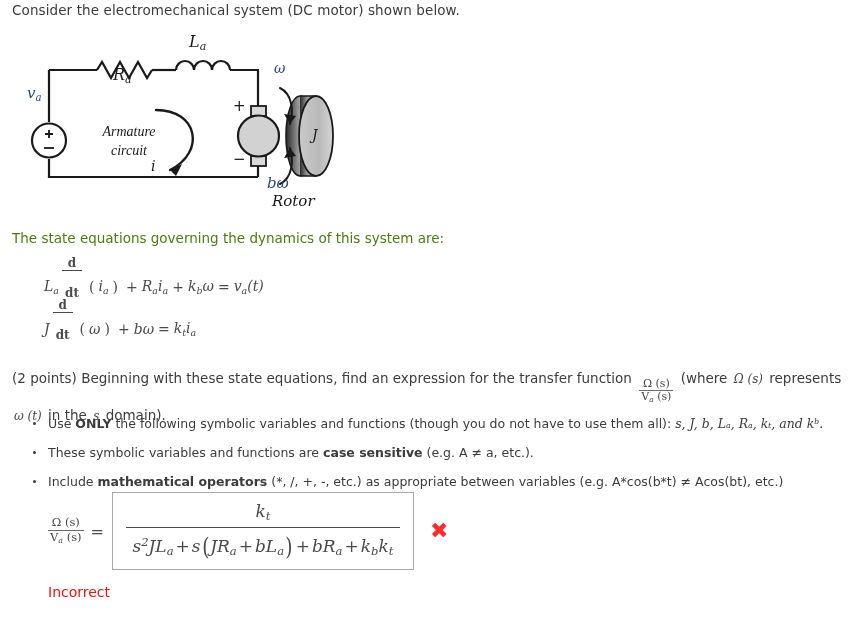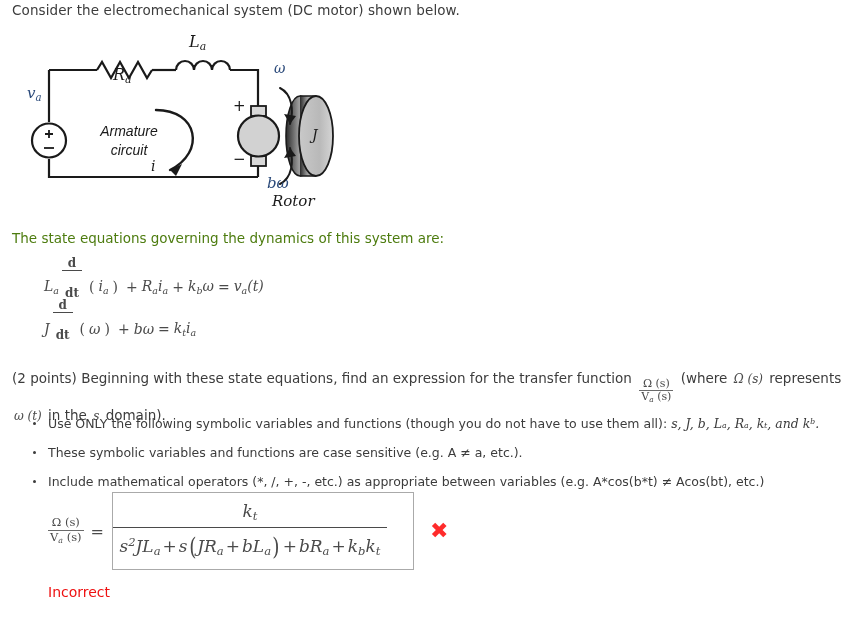--- a/index.html
+++ b/index.html
@@ -152,21 +152,21 @@
   .bullets .bullet:before {
     content: "";
     position: absolute;
     left: 3px;
     top: 7px;
     width: 3px;
     height: 3px;
     border-radius: 50%;
     background: #3c3c3c;
   }
-  .bullets b { font-weight: normal; }
+  .bullets b { font-weight: bold; }
   .var {
     font-family: "DejaVu Serif", serif;
     font-style: italic;
   }
 
   
   .answer-area {
     position: absolute;
     left: 48px;
     top: 492px;
@@ -191,20 +191,21 @@
     color: #4a4a4a;
     margin-right: 8px;
   }
   .answer-box {
     border: 1px solid #aaaaaa;
     background: #ffffff;
     width: 302px;
     height: 78px;
     display: flex;
     align-items: center;
+    justify-content: center;
     box-sizing: border-box;
   }
   .bigfrac {
     display: flex;
     flex-direction: column;
     align-items: center;
     font-family: "DejaVu Serif", serif;
     font-style: italic;
     color: #4a4a4a;
   }
@@ -302,21 +303,21 @@
       <path d="M272,160 C284,154 286,138 282,124" stroke="#1a1a1a" stroke-width="2" fill="none" stroke-linecap="round"></path>
       <path d="M282,124 L276,134 L288,132 Z" fill="#1a1a1a"></path>
     </svg>
 
     <div style="position:absolute;left:105px;top:8px;font-family:'DejaVu Serif',serif;font-style:italic;font-size:16px;color:#1a1a1a;margin-top:33px;"><span>R</span><span class="sub">a</span></div>
 
     <div style="position:absolute;left:181px;top:8px;font-family:'DejaVu Serif',serif;font-style:italic;font-size:16px;color:#1a1a1a;"><span>L</span><span class="sub">a</span></div>
 
     <div style="position:absolute;left:19px;top:60px;font-family:'DejaVu Serif',serif;font-style:italic;font-size:15px;color:#2b4a7a;"><span>v</span><span class="sub">a</span></div>
 
-    <div style="position:absolute;left:76px;top:98px;font-family:Liberation Sans, sans-serif;font-style:italic;font-size:14px;color:#1a1a1a;line-height:19px;text-align:center;width:90px;"><span>Armature</span><br><span>circuit</span></div>
+    <div style="position:absolute;left:76px;top:98px;font-family:Liberation Serif, serif;font-style:italic;font-size:14px;color:#1a1a1a;line-height:19px;text-align:center;width:90px;"><span>Armature</span><br><span>circuit</span></div>
 
     <div style="position:absolute;left:143px;top:134px;font-family:'DejaVu Serif',serif;font-style:italic;font-size:14px;color:#1a1a1a;">i</div>
 
     <div style="position:absolute;left:266px;top:36px;font-family:'DejaVu Serif',serif;font-style:italic;font-size:14px;color:#2b4a7a;">ω</div>
 
     <div style="position:absolute;left:259px;top:150px;font-family:'DejaVu Serif',serif;font-style:italic;font-size:15px;color:#2b4a7a;">bω</div>
 
     <div style="position:absolute;left:264px;top:168px;font-family:'DejaVu Serif',serif;font-style:italic;font-size:15px;color:#1a1a1a;">Rotor</div>
 
     <div style="position:absolute;left:304px;top:103px;font-family:'DejaVu Serif',serif;font-style:italic;font-size:14px;color:#1a1a1a;">J</div>

